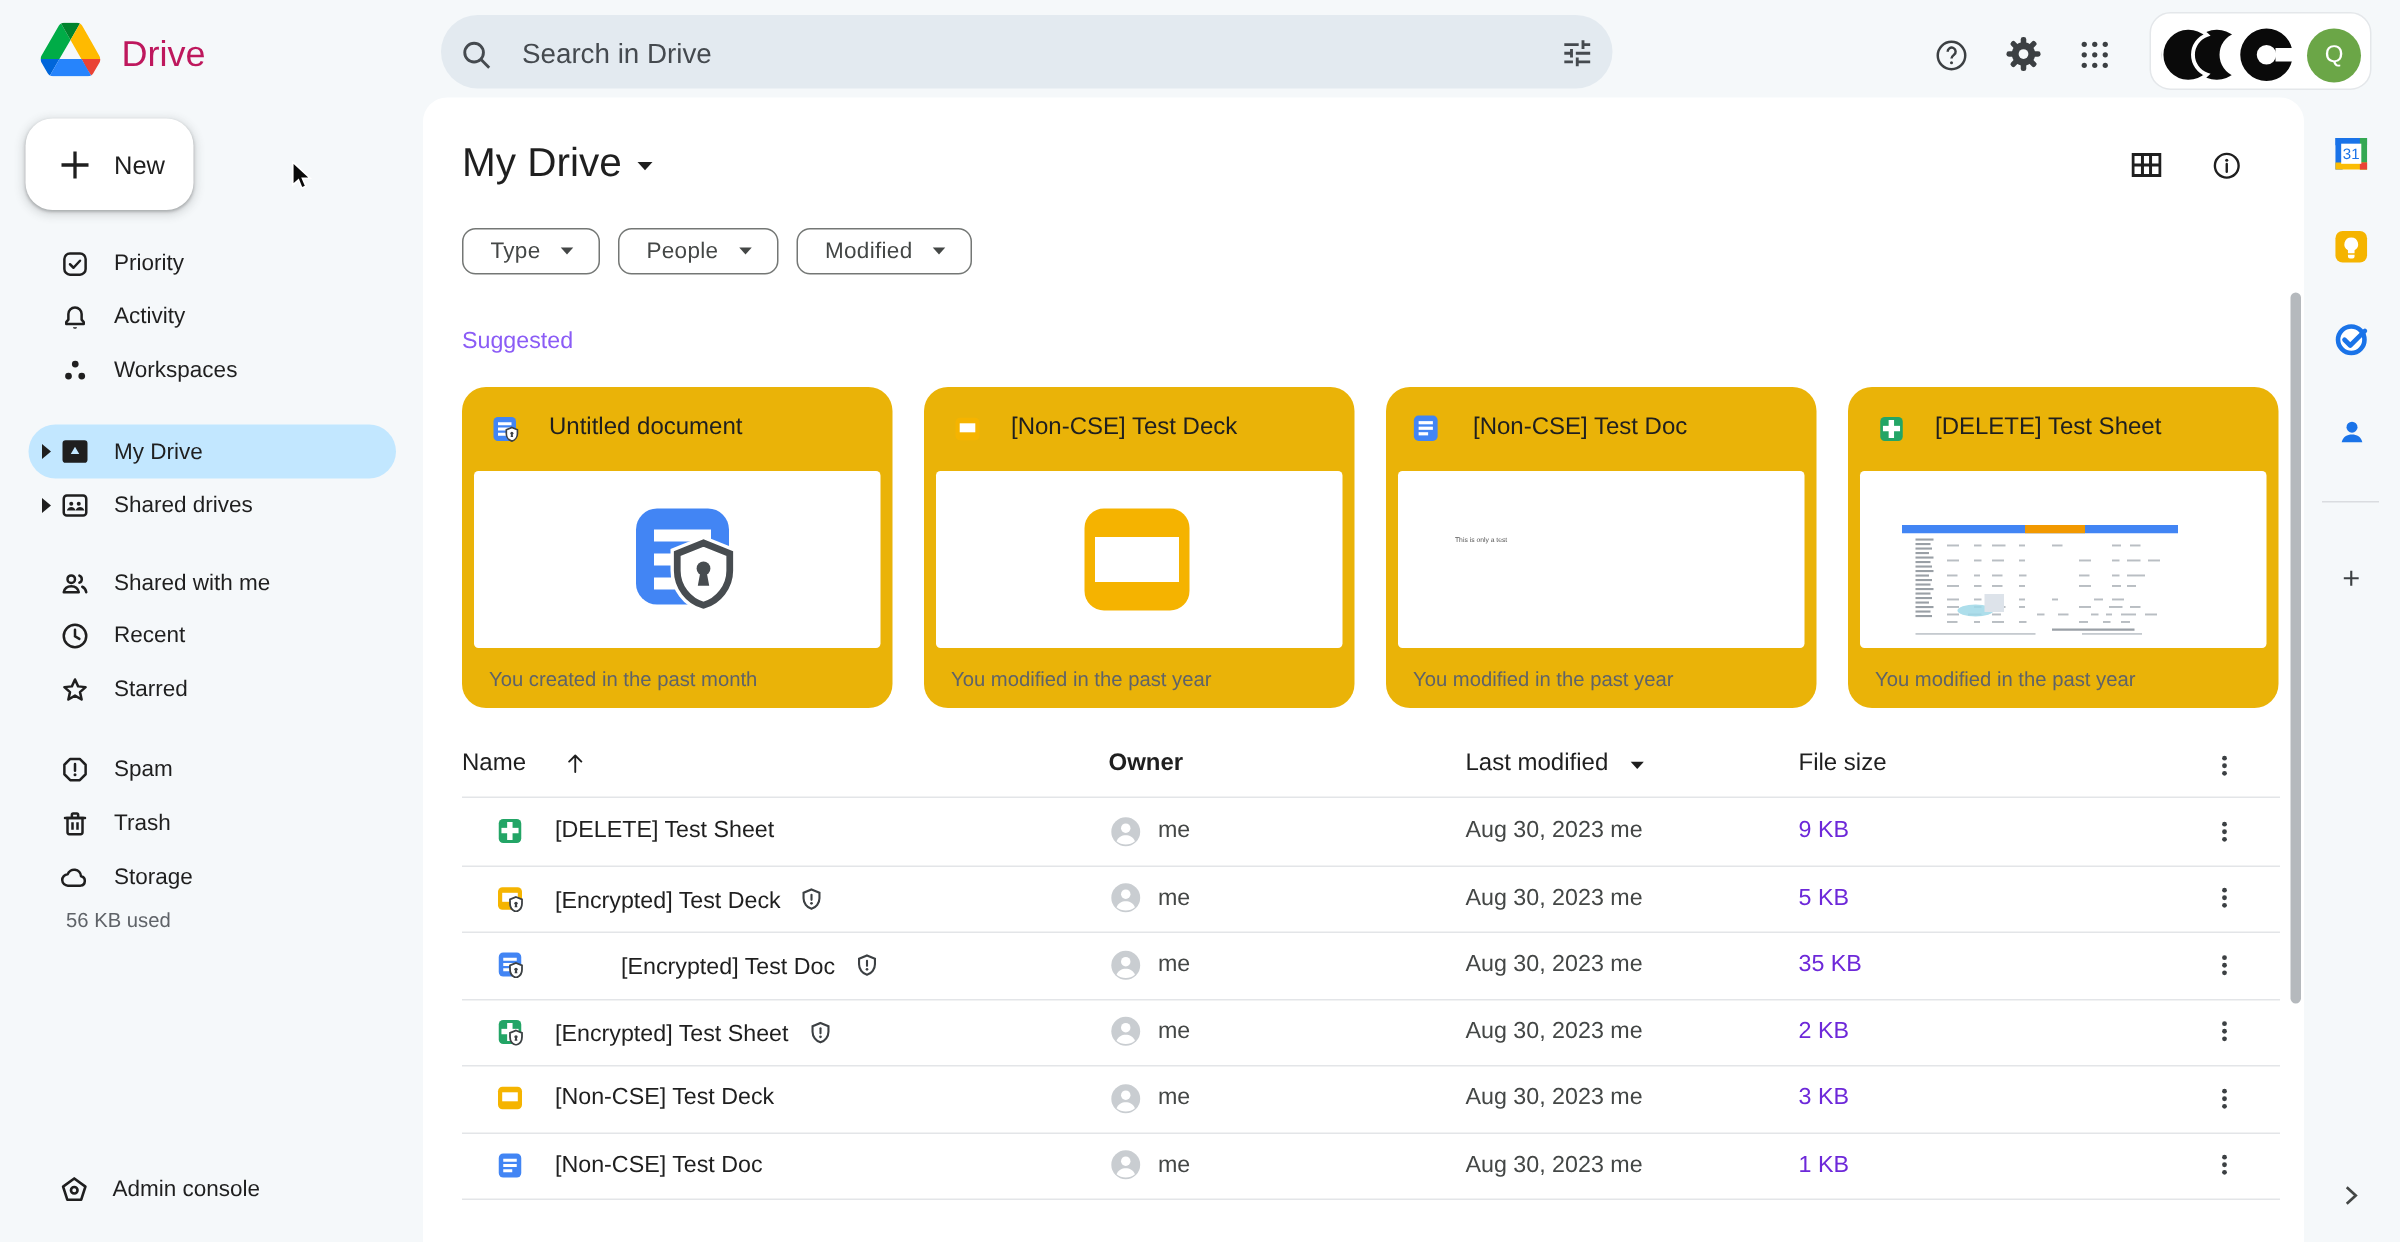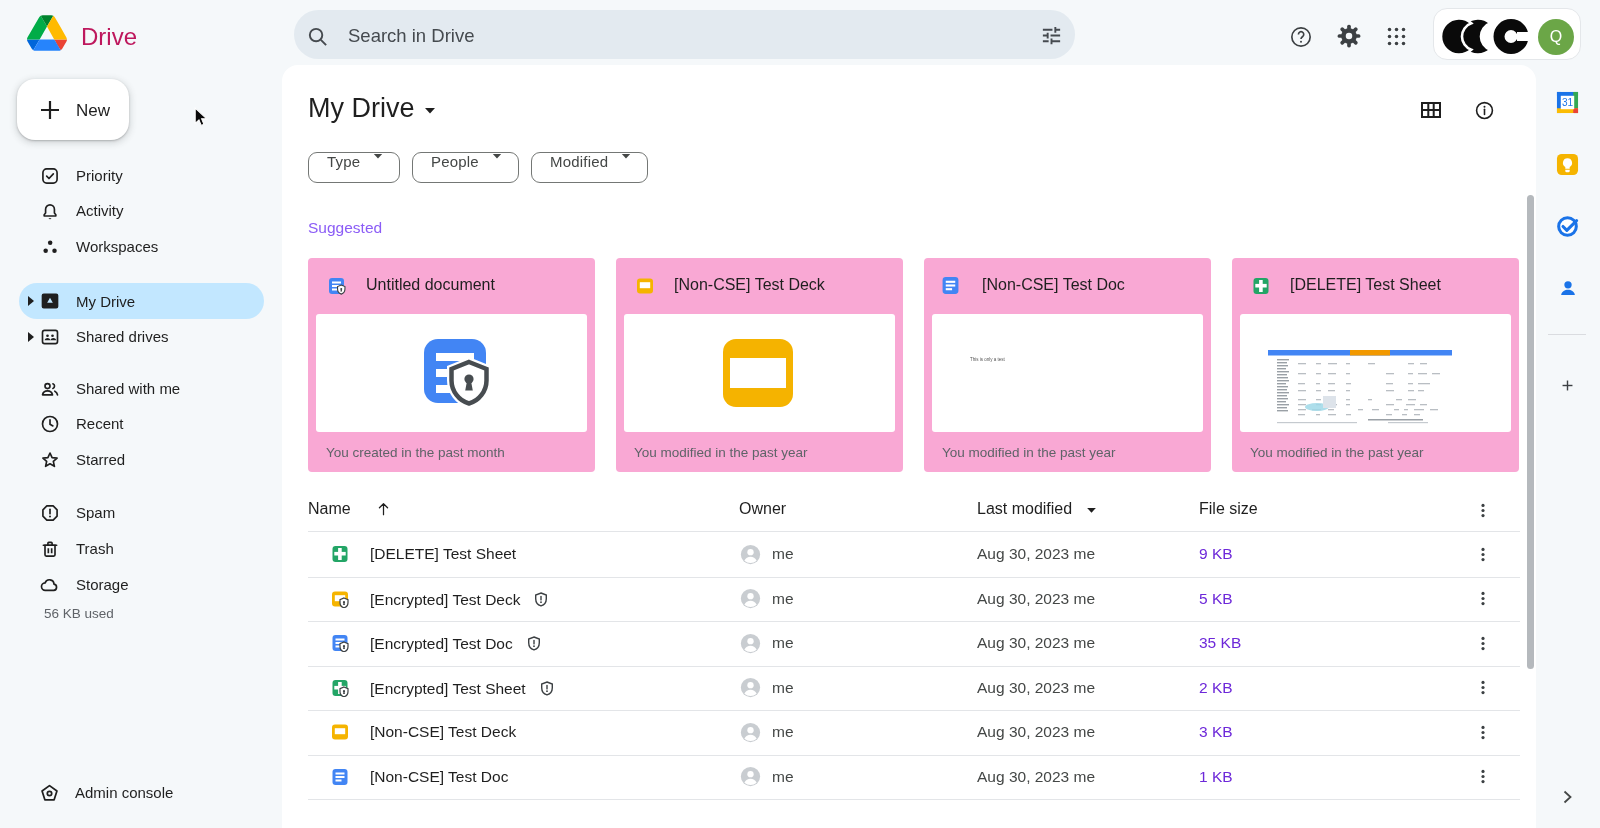--- a/index.html
+++ b/index.html
@@ -3,23 +3,23 @@
 <meta charset="utf-8">
 <style>
   * { margin:0; padding:0; box-sizing:border-box; }
   html,body { width:1600px; height:828px; overflow:hidden; }
   body { font-family:"Liberation Sans", sans-serif; background:#F5F8FA; position:relative; }
   .abs { position:absolute; }
   .main { position:absolute; left:282px; top:65px; width:1254px; height:763px;
           background:#fff; border-radius:16px 16px 0 0; }
   .navtxt { font-size:15px; color:#1f1f1f; }
   .chip { position:absolute; height:31px; border:1px solid #747775; border-radius:9px;
-          display:flex; font-size:15px; letter-spacing:.2px; color:#444746; padding:0 16px 0 18px; }
+          display:flex; align-items:center; font-size:15px; letter-spacing:.2px; color:#444746; padding:0 16px 0 18px; }
   .chip svg { margin-left:13px; }
-  .card { position:absolute; top:258px; width:287px; height:214px; background:#f9a8d4; border-radius:4px; }
+  .card { position:absolute; top:258px; width:287px; height:214px; background:#eab308; border-radius:16px; }
   .cardtitle { position:absolute; left:58px; top:18px; font-size:16px; font-weight:500; color:#1f1f1f; white-space:nowrap; }
   .thumb { position:absolute; left:8px; top:56px; width:271px; height:118px; background:#fff; border-radius:3px; }
   .cardfoot { position:absolute; left:18px; top:187px; font-size:13.5px; color:#5f6368; }
   .rowline { position:absolute; left:308px; width:1212px; height:1px; background:#E3E5E8; }
   .rname { position:absolute; left:370px; font-size:15.5px; color:#1f1f1f; white-space:nowrap; }
   .rme { position:absolute; left:772px; font-size:15.5px; color:#444746; }
   .rdate { position:absolute; left:977px; font-size:15.5px; color:#444746; }
   .rsize { position:absolute; left:1199px; font-size:15.5px; color:#6d28d9; }
   .kebab { position:absolute; left:1481px; width:4px; }
   .avatar { position:absolute; left:740px; width:21px; height:21px; }
@@ -358,21 +358,21 @@
     <rect x="9" y="72" width="80" height="1.2" fill="#c5cacf"></rect>
       <rect x="120" y="72" width="40" height="1.2" fill="#c5cacf"></rect>
   </svg>
   <div class="cardfoot">You modified in the past year</div>
 </div>
 
 <div class="abs" style="left:308px;top:500px;font-size:16px;font-weight:500;color:#1f1f1f;">Name</div>
 <svg class="abs" style="left:376px;top:501px" width="15" height="16" viewBox="0 0 24 24" fill="none" stroke="#1f1f1f" stroke-width="2">
   <path d="M12 21V4M5.5 10L12 3.5l6.5 6.5" stroke-linecap="round" stroke-linejoin="round"></path>
 </svg>
-<div class="abs" style="left:739px;top:500px;font-size:16px;font-weight:400;color:#1f1f1f;">Owner</div>
+<div class="abs" style="left:739px;top:500px;font-size:16px;font-weight:700;color:#1f1f1f;">Owner</div>
 <div class="abs" style="left:977px;top:500px;font-size:16px;font-weight:500;color:#1f1f1f;">Last modified</div>
 <svg class="abs" style="left:1086px;top:507px" width="11" height="7" viewBox="0 0 12 8">
     <path d="M1 1l5 5.5L11 1z" fill="#1f1f1f"></path>
   </svg>
 <div class="abs" style="left:1199px;top:500px;font-size:16px;font-weight:500;color:#1f1f1f;">File size</div>
 <svg class="abs kebab" style="top:502px" width="5" height="17" viewBox="0 0 5 17" fill="#3c4043">
     <circle cx="2.5" cy="2.2" r="2"></circle>
     <circle cx="2.5" cy="8.5" r="2"></circle>
     <circle cx="2.5" cy="14.8" r="2"></circle>
   </svg>
@@ -431,21 +431,21 @@
       <rect width="15" height="16" x="1.5" y="1" rx="3" fill="#4285F4"></rect>
       <rect x="4.5" y="4.5" width="9" height="2" fill="#fff"></rect>
       <rect x="4.5" y="8" width="9" height="2" fill="#fff"></rect>
       <rect x="4.5" y="11.5" width="6" height="2" fill="#fff"></rect>
       <g transform="translate(8,7.5)">
         <path d="M5 0.5l4 1.6v2.8c0 2.5-1.7 4.7-4 5.4-2.3-.7-4-2.9-4-5.4V2.1z" fill="#fff" stroke="#3c4043" stroke-width="1.2"></path>
         <circle cx="5" cy="4.7" r="1.1" fill="#3c4043"></circle>
         <path d="M4.5 5.2h1l.45 2.2h-1.9z" fill="#3c4043"></path>
       </g>
     </svg>
-    <div class="rname" style="top:634px;">[Encrypted] Test Doc<svg style="position:relative;top:2px;margin-left:14px" width="14" height="15" viewBox="0 0 14 15">
+    <div class="rname" style="top:634px;margin-left:44px;">[Encrypted] Test Doc<svg style="position:relative;top:2px;margin-left:14px" width="14" height="15" viewBox="0 0 14 15">
         <path d="M7 1l5.3 2.1v3.7c0 3.3-2.2 6.2-5.3 7.1-3.1-.9-5.3-3.8-5.3-7.1V3.1z" fill="none" stroke="#3c4043" stroke-width="1.4"></path>
         <path d="M7 4.5v3.4" stroke="#3c4043" stroke-width="1.4" stroke-linecap="round"></path>
         <circle cx="7" cy="10.2" r="0.9" fill="#3c4043"></circle>
       </svg></div>
     <svg class="avatar" style="top:633px" viewBox="0 0 24 24">
       <circle cx="12" cy="12" r="11" fill="#c9cdd1"></circle>
       <circle cx="12" cy="9.3" r="3.6" fill="#fff"></circle>
       <path d="M5 19.2c1.3-3.2 4-4.6 7-4.6s5.7 1.4 7 4.6a11 11 0 0 1-14 0z" fill="#fff"></path>
     </svg>
     <div class="rme" style="top:634px;">me</div>

